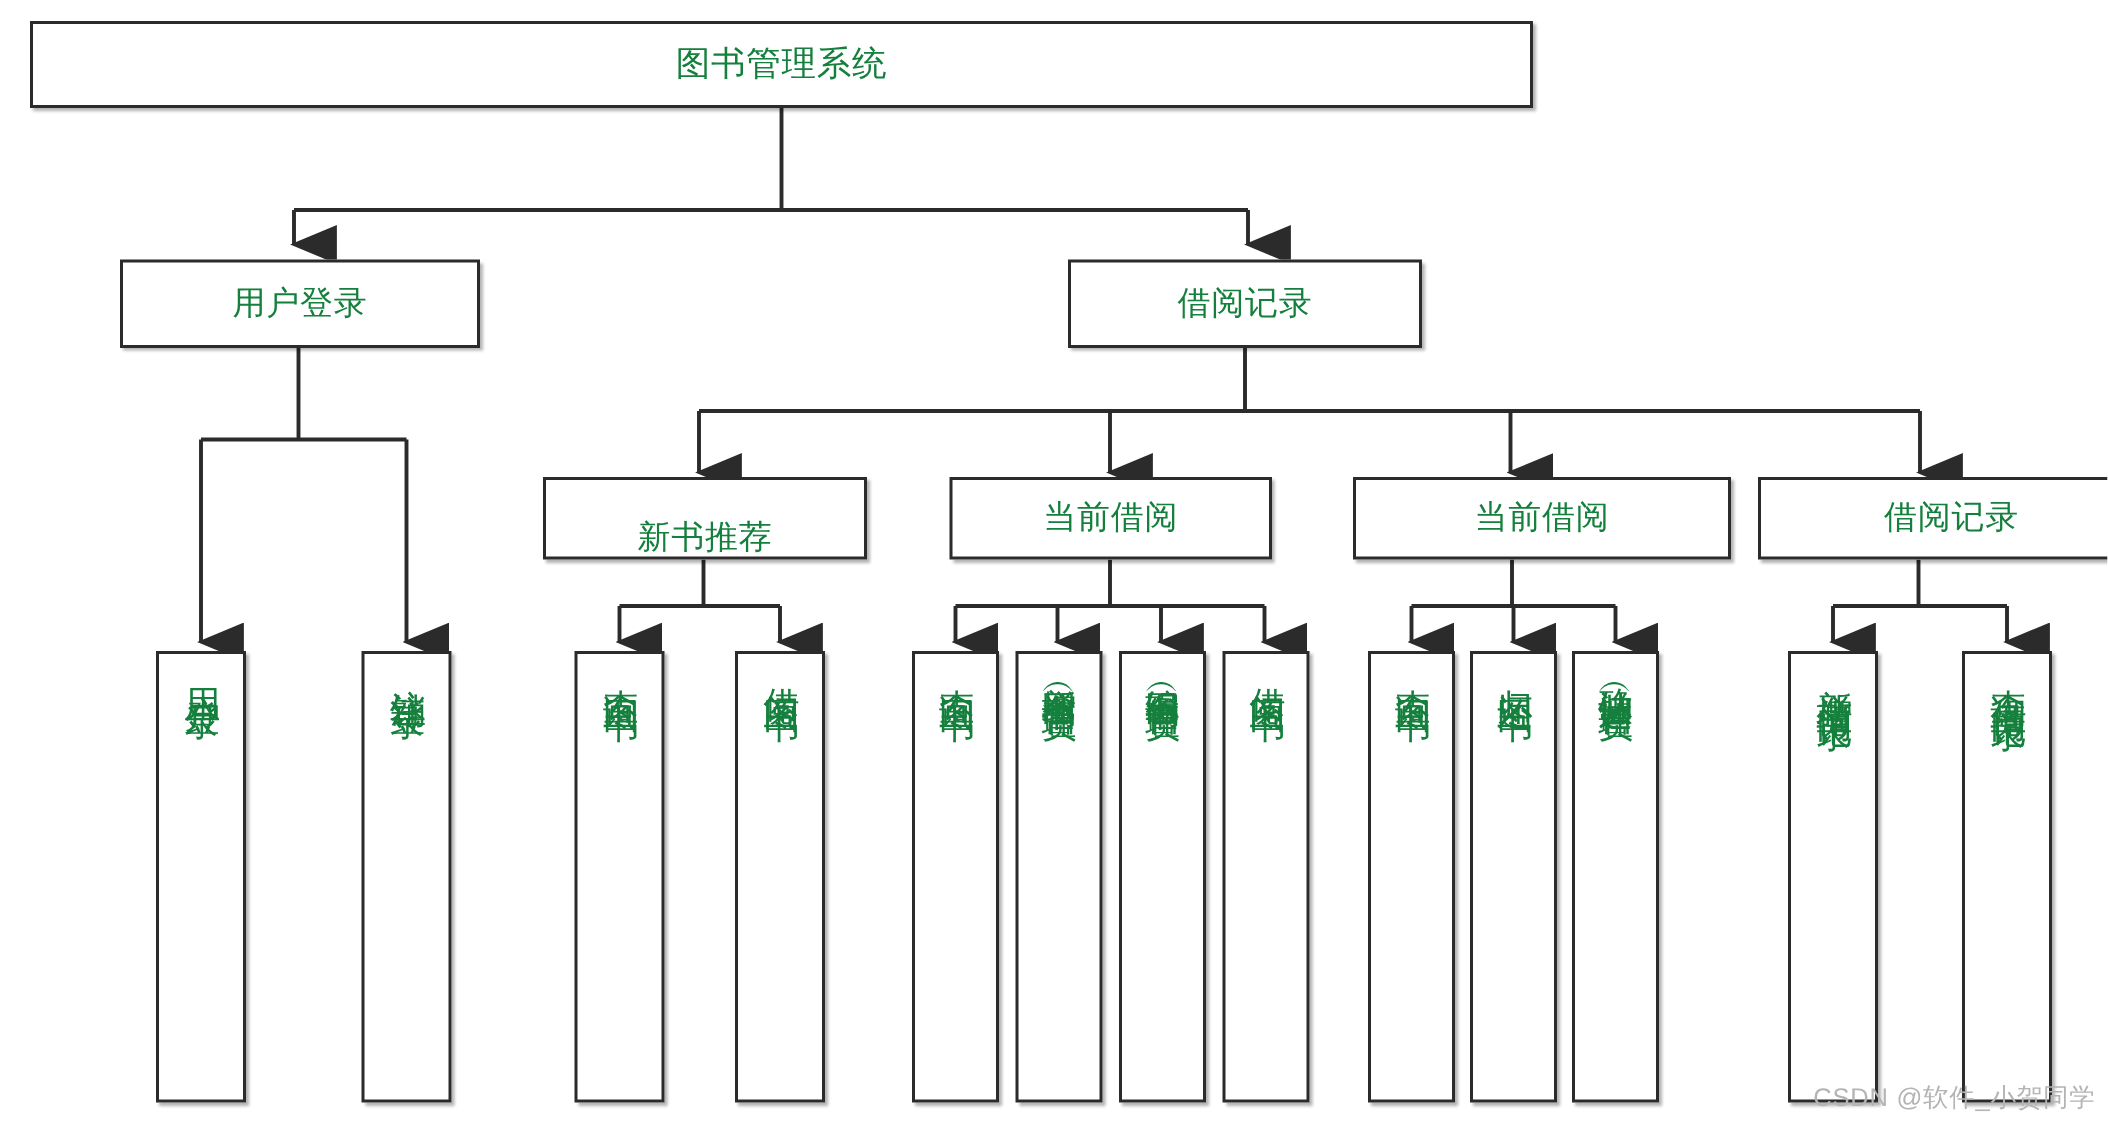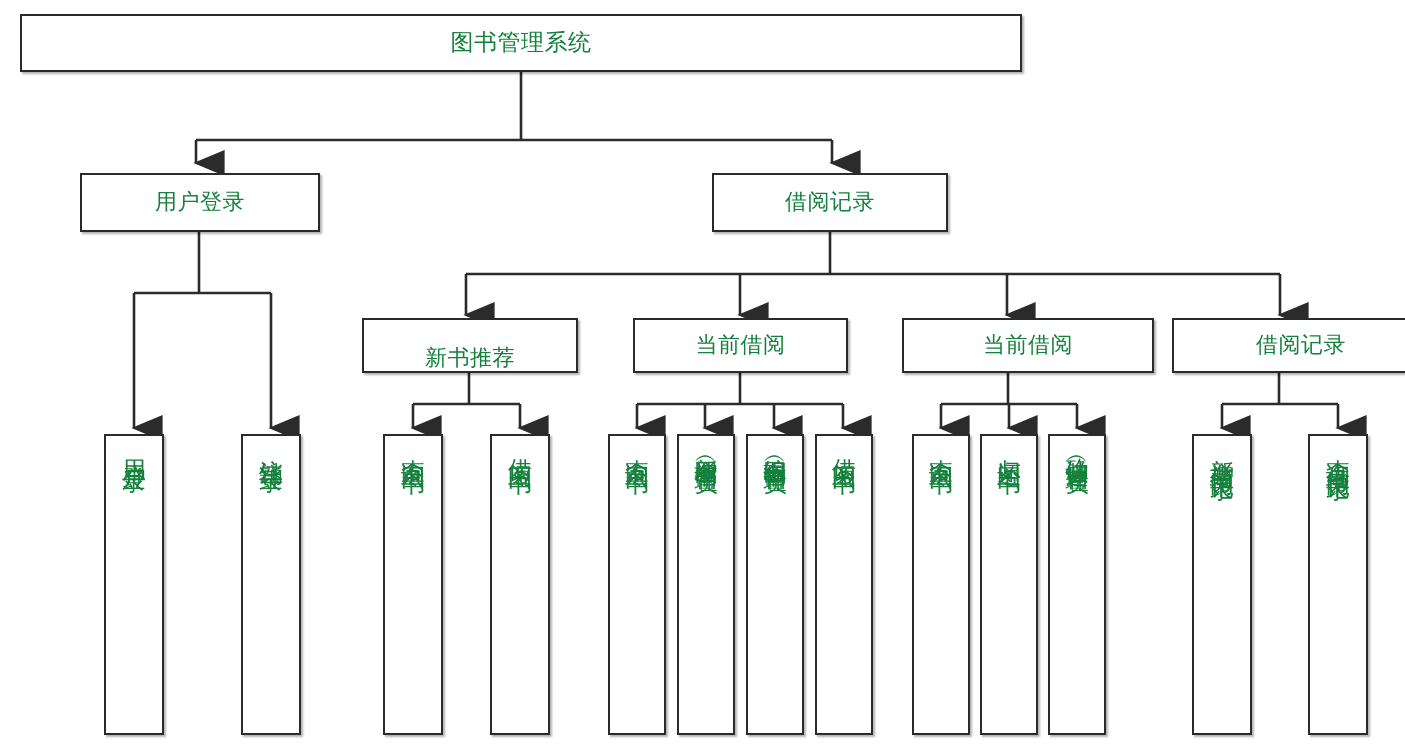--- a/index.html
+++ b/index.html
@@ -196,14 +196,15 @@
     <span class="lbl">确认归还（管理员）</span>
   </div>
 
   <div class="node vert" style="left:1192px; top:434px; width:60px; height:301px;">
     <span class="lbl">新增借阅记录</span>
   </div>
   <div class="node vert" style="left:1308px; top:434px; width:60px; height:301px;">
     <span class="lbl">查询借阅记录</span>
   </div>
 
+  <div class="watermark">CSDN @软件_小贺同学</div>
 
 </div>
 
 </body></html>

